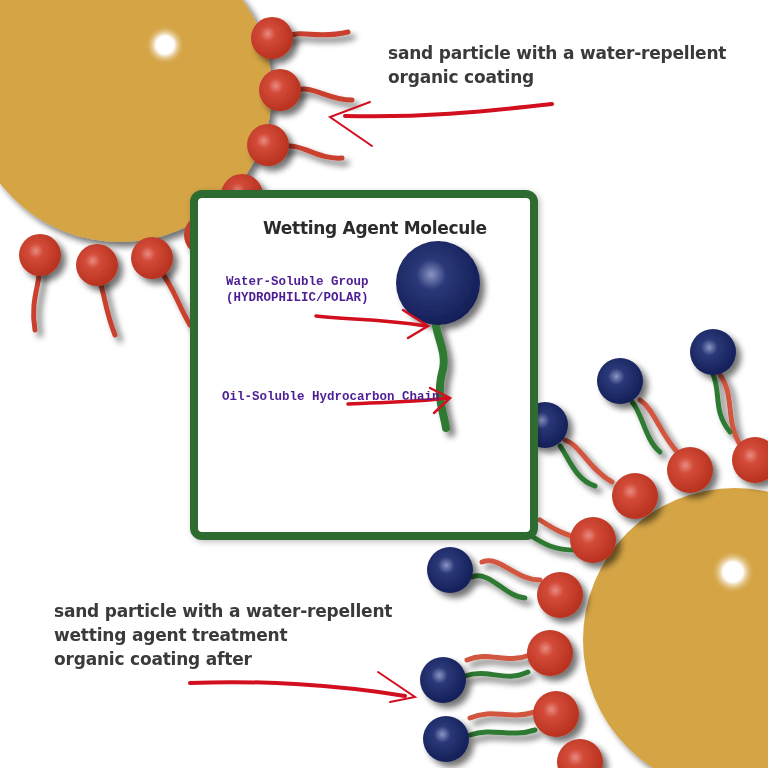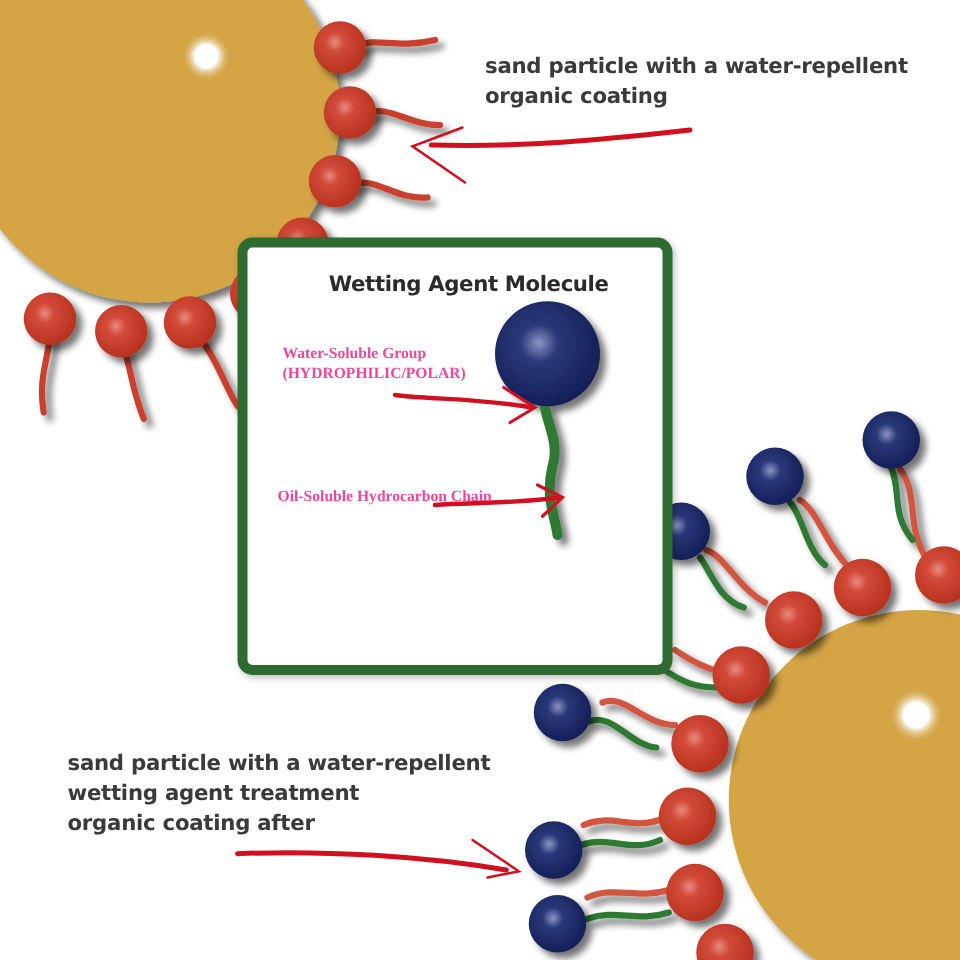--- a/index.html
+++ b/index.html
@@ -2,21 +2,21 @@
 <html><head>
 <meta charset="utf-8">
 <style>
   html, body { margin:0; padding:0; }
   body { width:768px; height:768px; background:#ffffff; position:relative; overflow:hidden; font-family:"DejaVu Sans", sans-serif; }
   #scene { position:absolute; left:0; top:0; width:768px; height:768px; }
   .label-sans { position:absolute; color:#3a3a3a; font-family:"DejaVu Sans", sans-serif; font-weight:bold; font-size:17px; line-height:24px; letter-spacing:-0.2px; }
   .label-sans div { white-space:nowrap; }
   #box { position:absolute; left:190px; top:190px; width:332px; height:334px; border:8px solid #2e6b30; border-radius:12px; background:#fff; box-shadow:2px 2px 6px rgba(0,0,0,0.25); }
   #box-title { position:absolute; left:34px; top:20px; font-family:"DejaVu Sans", sans-serif; font-weight:bold; font-size:17px; color:#2b2b2b; white-space:nowrap; letter-spacing:-0.3px;margin-left:31px; }
-  .serif-label { position:absolute; font-family:Liberation Serif, serif; font-weight:bold; font-size:12.5px; color:#ec4899; line-height:16px; white-space:nowrap; }
+  .serif-label { position:absolute; font-family:Liberation Mono, monospace; font-weight:bold; font-size:12.5px; color:#4c1d95; line-height:16px; white-space:nowrap; }
   #box-svg { position:absolute; left:0; top:0; }
 </style>
 </head>
 <body>
 
 <svg id="scene" width="768" height="768" viewBox="0 0 768 768" xmlns="http://www.w3.org/2000/svg">
   <defs>
     <radialGradient id="redBall" cx="40%" cy="40%" r="60%">
       <stop offset="0%" stop-color="#e88a80"></stop>
       <stop offset="30%" stop-color="#d24a38"></stop>

